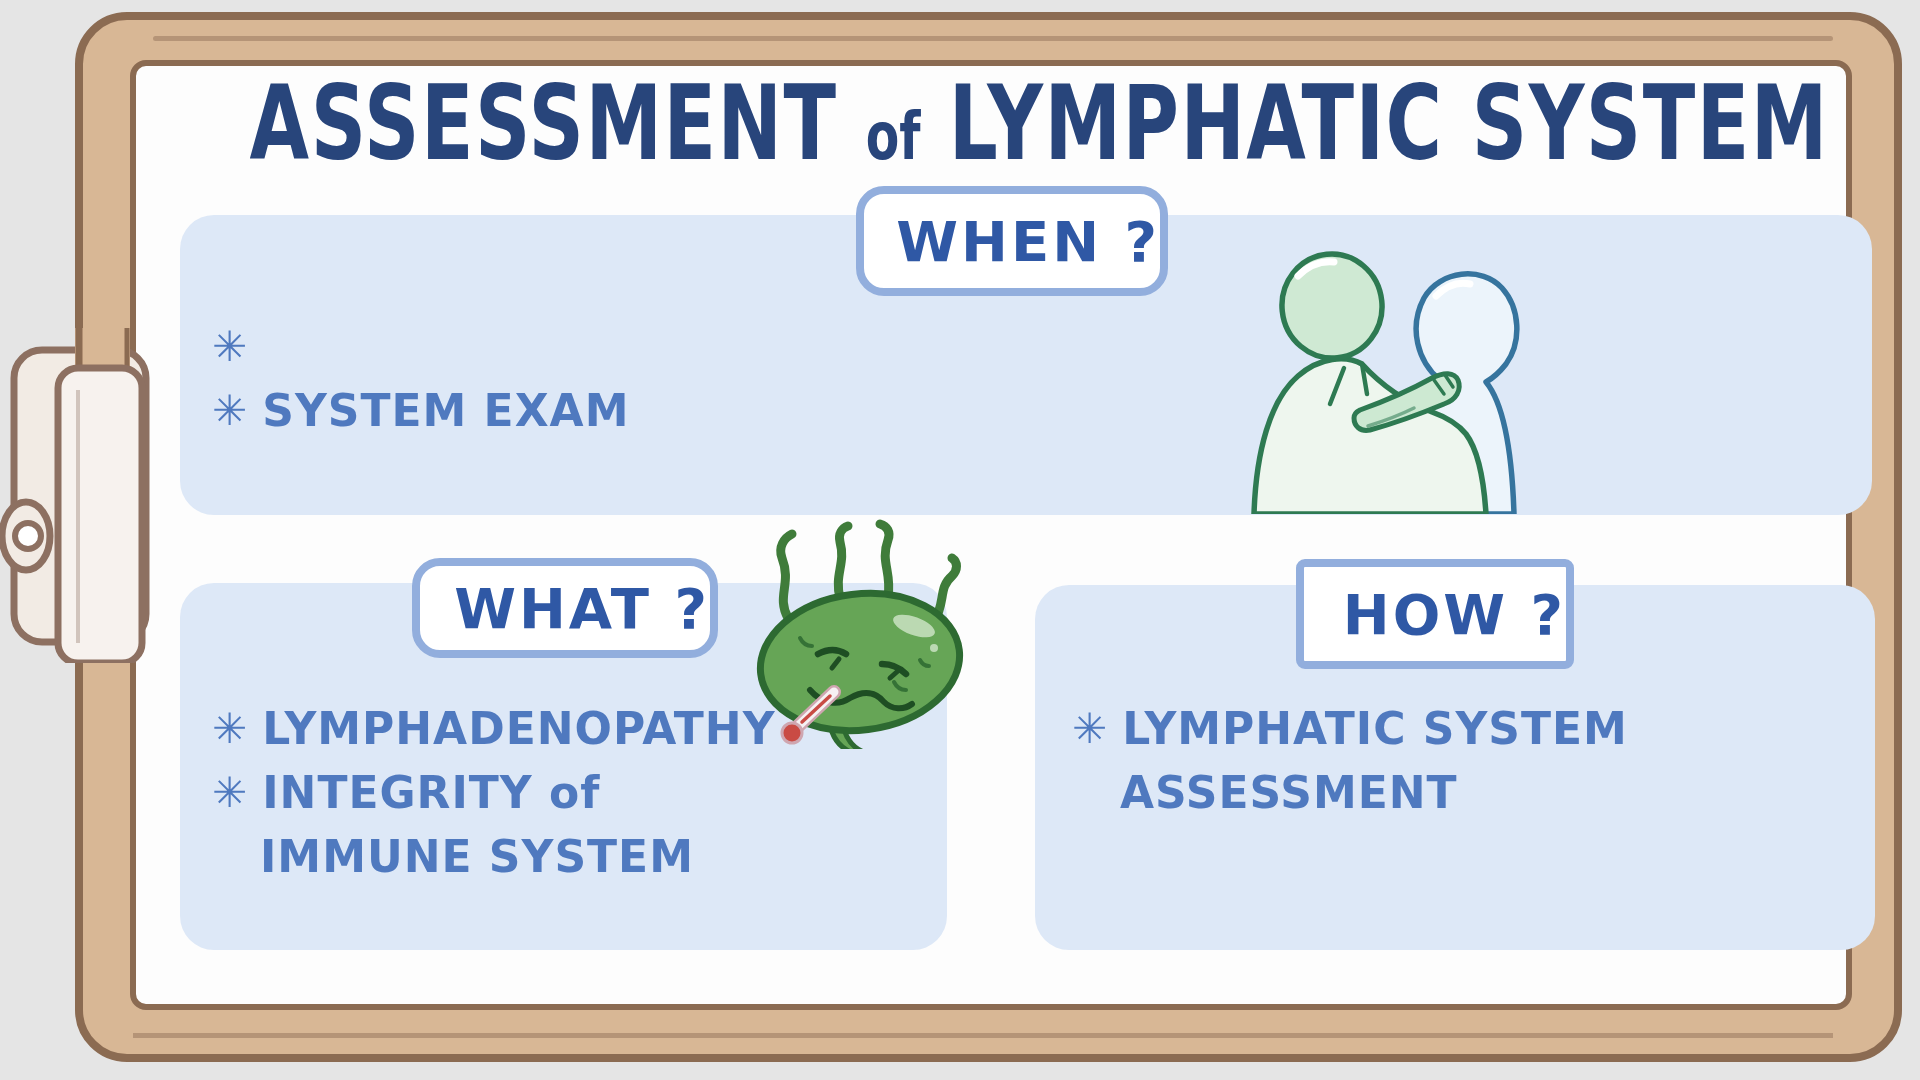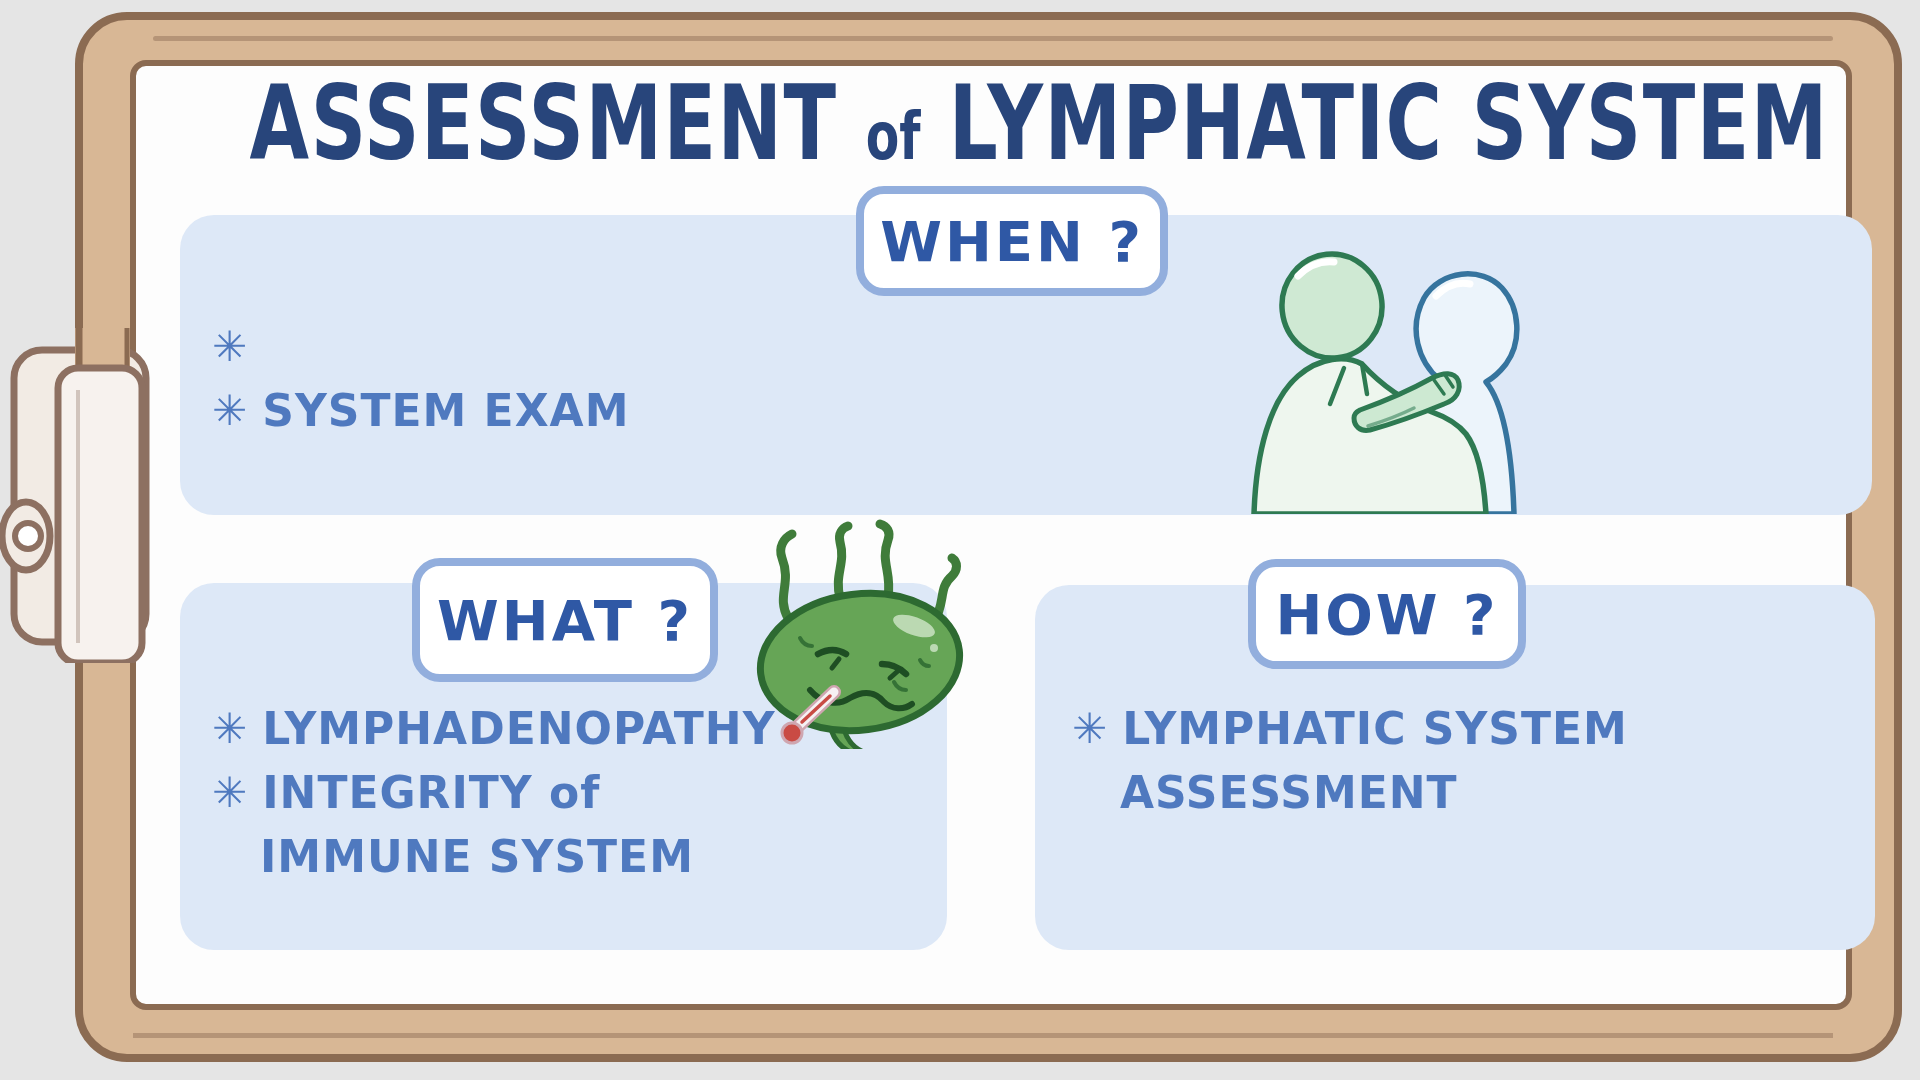--- a/index.html
+++ b/index.html
@@ -29,26 +29,26 @@
   .title .of{font-size:66px;letter-spacing:0;}
   
   .panel{position:absolute;background:#dde8f7;border-radius:34px;}
   .panel-when{left:180px;top:215px;width:1692px;height:300px;}
   .panel-what{left:180px;top:583px;width:767px;height:367px;}
   .panel-how{left:1035px;top:585px;width:840px;height:365px;}
   
   .qbox{
     position:absolute;box-sizing:border-box;background:#ffffff;
     border:8px solid #92aedd;border-radius:28px;
-    display:flex;align-items:center;justify-content:center;
+    display:flex;align-items:center;justify-content:flex-end;
     color:#2f58a5;font-weight:bold;font-size:56px;letter-spacing:3px;white-space:nowrap;
   }
   .qbox-when{left:856px;top:186px;width:312px;height:110px;}
-  .qbox-what{left:412px;top:558px;width:306px;height:124px;}
-  .qbox-how{left:1248px;top:559px;width:278px;height:110px;}
+  .qbox-what{left:412px;top:558px;width:306px;height:100px;}
+  .qbox-how{left:1296px;top:559px;width:278px;height:110px;border-radius:9px;}
   
   .bullets{position:absolute;color:#4f79bf;font-weight:bold;font-size:44px;letter-spacing:1px;}
   .bline{display:flex;align-items:flex-start;gap:14px;height:64px;white-space:nowrap;}
   .star{font-weight:normal;font-size:42px;line-height:58px;}
   .btext{line-height:58px;}
   .indent{padding-left:48px;}
   .svg-abs{position:absolute;}
 </style>
 </head>
 <body>

